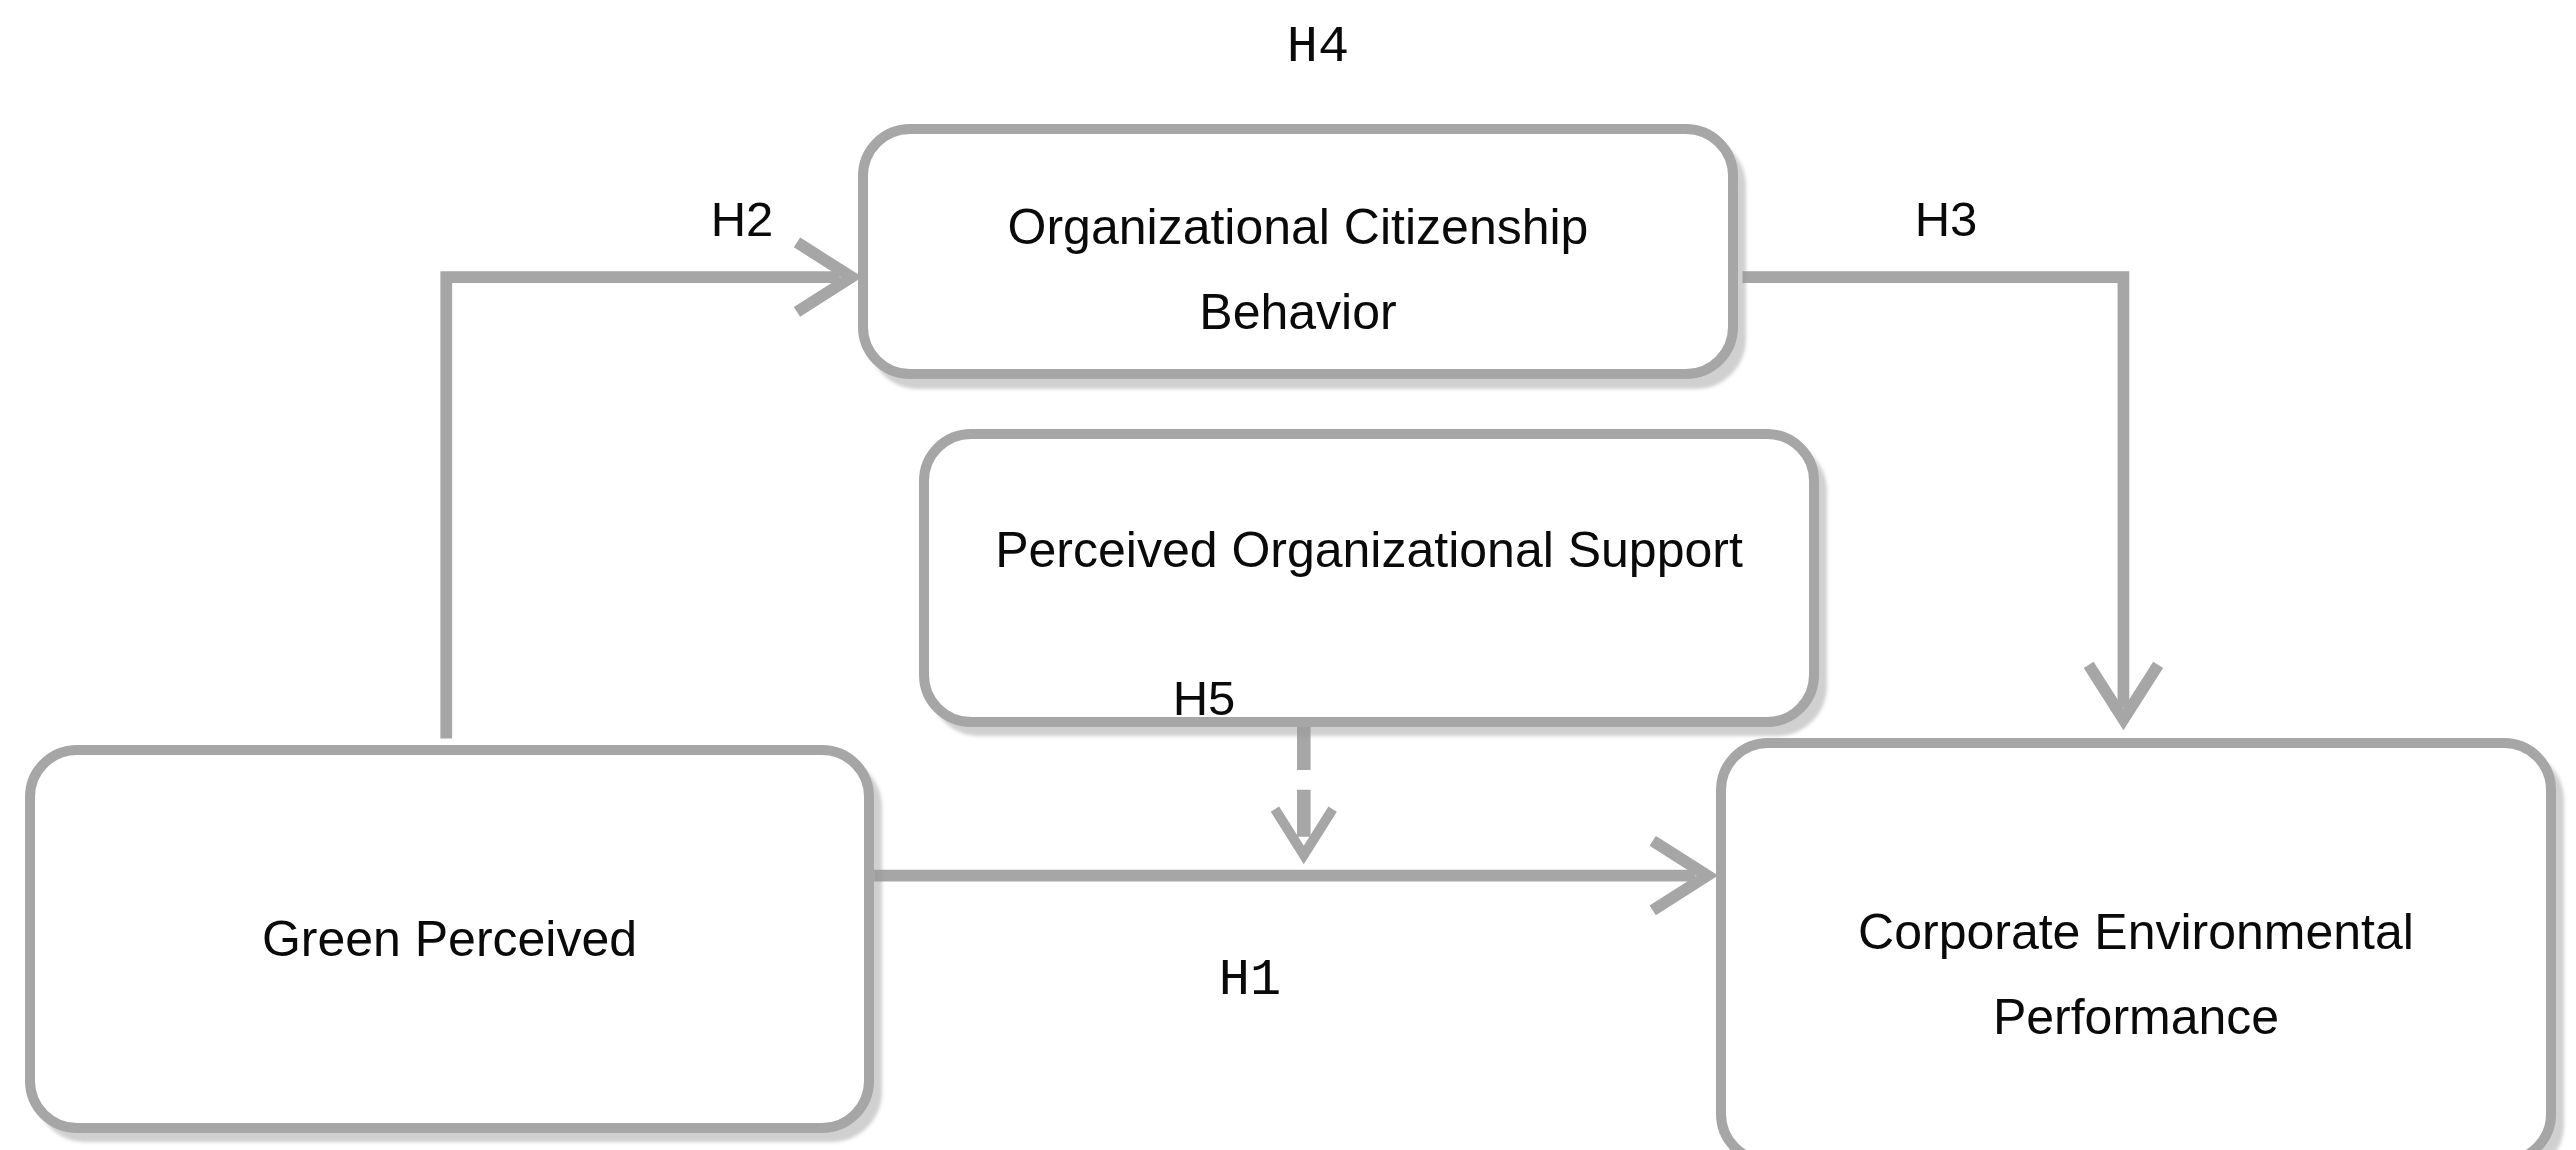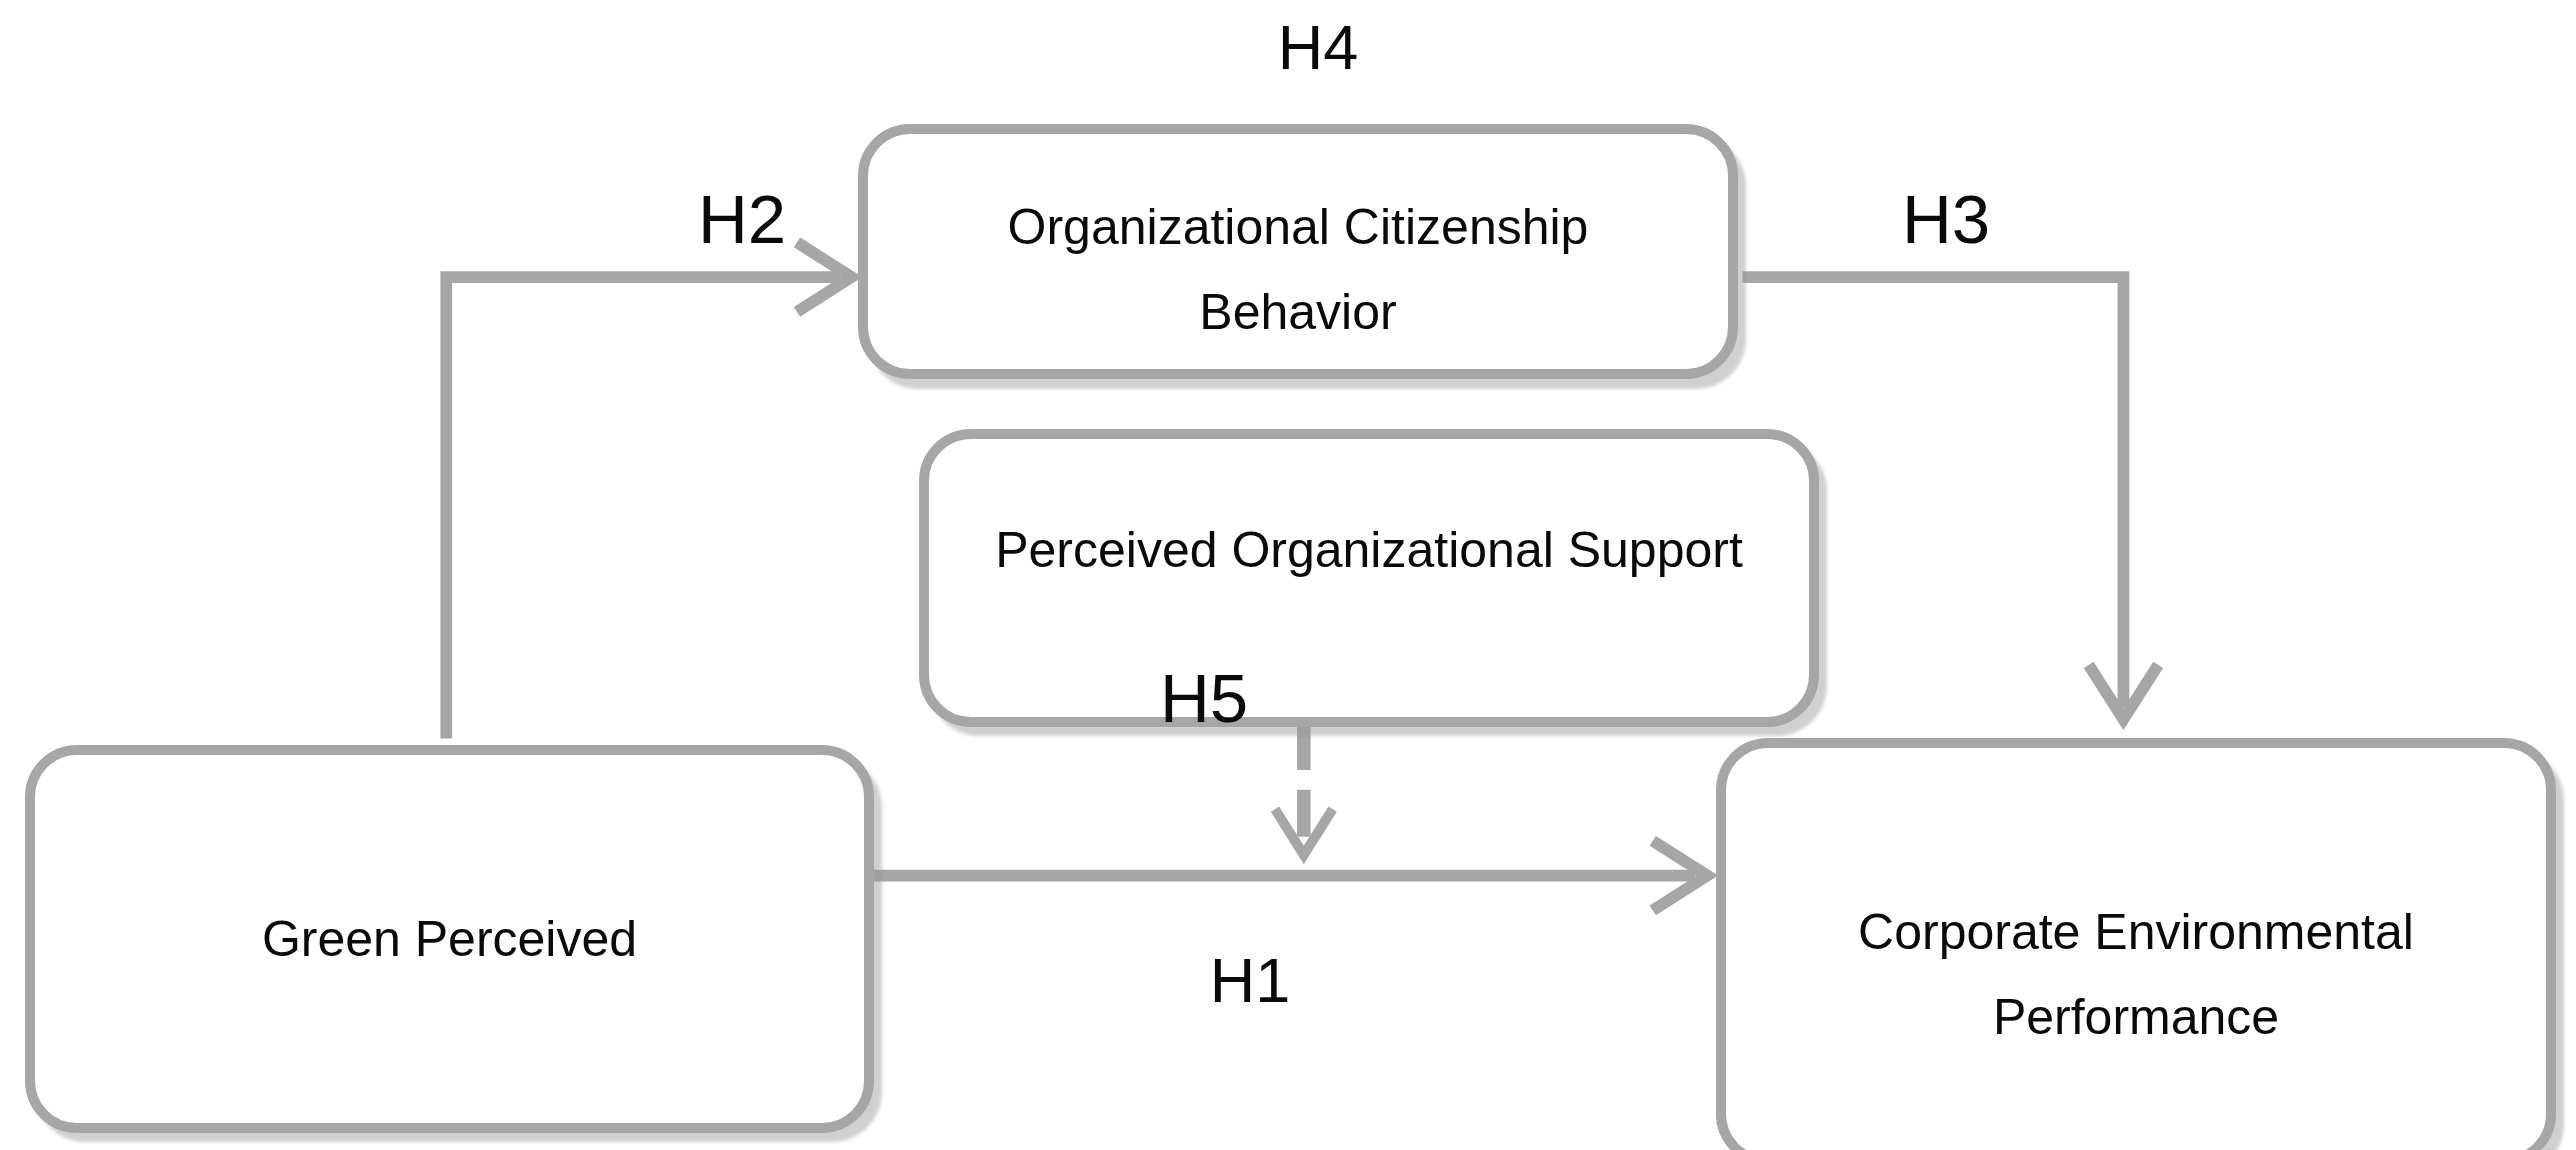--- a/index.html
+++ b/index.html
@@ -35,22 +35,22 @@
   #node-ocb{left:858px;top:113px;width:880px;height:255px;padding-top:36px;}
   #node-pos{left:919px;top:418px;width:900px;height:298px;justify-content:flex-start;padding-top:69px;}
   #node-gt{left:25px;top:734px;width:849px;height:388px;}
   #node-cep{left:1716px;top:727px;width:840px;height:428px;padding-top:45px;}
   .hlabel{
     position:absolute;
     transform:translate(-50%,-50%);
     white-space:nowrap;
     color:#0a0a0a;
   }
-  .hlabel.sans{font-family:"Liberation Sans",sans-serif;font-size:69px;}
-  .hlabel.serif{font-family:Liberation Sans, sans-serif;font-size:63px;}
+  .hlabel.sans{font-family:"Liberation Sans",sans-serif;font-size:49px;}
+  .hlabel.serif{font-family:Liberation Mono, monospace;font-size:52px;}
   #label-h4{left:1318px;top:47px;}
   #label-h2{left:742px;top:219px;}
   #label-h3{left:1946px;top:219px;text-align:right;}
   #label-h1{left:1250px;top:941px;margin-top:39px;}
   #label-h5{left:1204px;top:698px;}
   svg .shaft{stroke:#a6a6a6;stroke-width:13px;fill:none;}
   svg .shaft.dashed{stroke-width:15px;stroke-dasharray:52 22;}
   svg .head{stroke:#a6a6a6;stroke-width:13px;fill:none;stroke-linecap:square;}
   svg .head.thin{stroke-width:11px;}
 </style>

